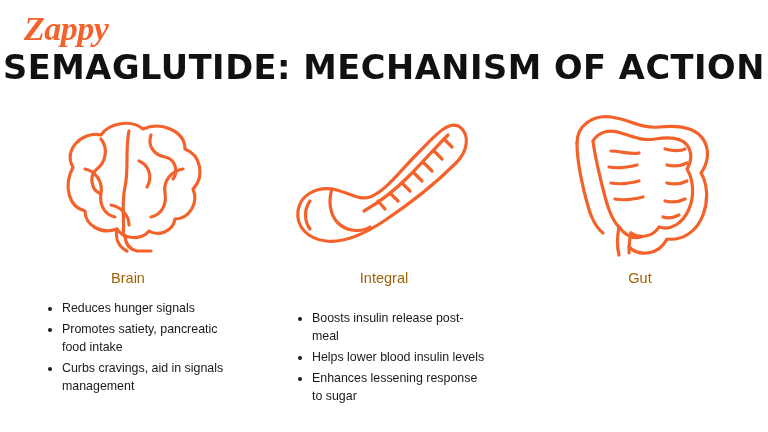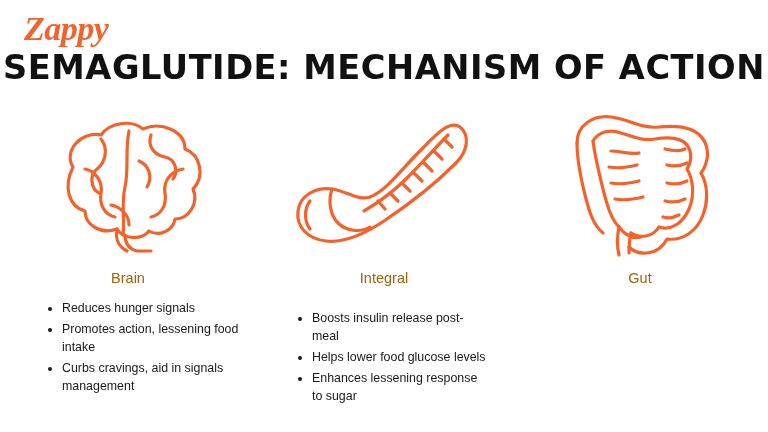--- a/index.html
+++ b/index.html
@@ -113,21 +113,21 @@
           <path d="M150 60 C138 62 130 72 132 84 C134 96 128 106 118 108"></path>
           <path d="M106 52 C116 56 120 68 114 78"></path>
           <path d="M78 96 C88 98 96 106 96 116"></path>
           <path d="M92 126 C92 134 96 140 104 142 L118 142"></path>
           <path d="M84 120 C82 130 86 138 94 142"></path>
         </svg>
       </div>
       <div class="col-label">Brain</div>
       <ul class="bullets">
         <li>Reduces hunger signals</li>
-        <li>Promotes action, lessening food intake</li>
+        <li>Promotes satiety, pancreatic food intake</li>
         <li>Curbs cravings, aid in signals management</li>
       </ul>
     </div>
 
     <div class="col">
       <div class="icon-wrap">
         <svg width="200" height="150" viewBox="0 0 200 150" fill="none" stroke="#F4622B" stroke-width="3.2" stroke-linecap="round" stroke-linejoin="round">
           <path d="M176 18 C186 26 184 42 172 54 C150 76 124 96 100 112 C82 124 60 134 42 132 C24 130 12 118 14 102 C16 86 32 78 48 80 C62 82 74 92 86 88 C102 82 116 62 134 44 C148 30 164 10 176 18 Z"></path>
           <path d="M164 26 C152 38 138 54 124 68 C110 82 94 94 80 102"></path>
           <path d="M48 80 C44 92 46 106 54 114 C62 122 76 124 86 118"></path>
@@ -137,21 +137,21 @@
           <path d="M140 54 L148 62"></path>
           <path d="M130 64 L138 72"></path>
           <path d="M118 74 L126 82"></path>
           <path d="M106 84 L114 92"></path>
           <path d="M94 92 L101 100"></path>
         </svg>
       </div>
       <div class="col-label">Integral</div>
       <ul class="bullets">
         <li>Boosts insulin release post-meal</li>
-        <li>Helps lower food glucose levels</li>
+        <li>Helps lower blood insulin levels</li>
         <li>Enhances lessening response to sugar</li>
       </ul>
     </div>
 
     <div class="col">
       <div class="icon-wrap">
         <svg width="170" height="155" viewBox="0 0 170 155" fill="none" stroke="#F4622B" stroke-width="3.2" stroke-linecap="round" stroke-linejoin="round">
           <path d="M22 36 C22 18 38 8 56 10 C74 12 86 22 104 20 C122 18 140 20 148 32 C156 44 152 58 146 66 C152 76 154 92 148 108 C142 124 128 134 112 132 C104 148 84 150 74 140"></path>
           <path d="M22 36 C22 54 26 72 30 88 C34 104 38 118 48 126"></path>
           <path d="M38 34 C40 50 44 66 48 82 C52 98 56 112 64 120"></path>

